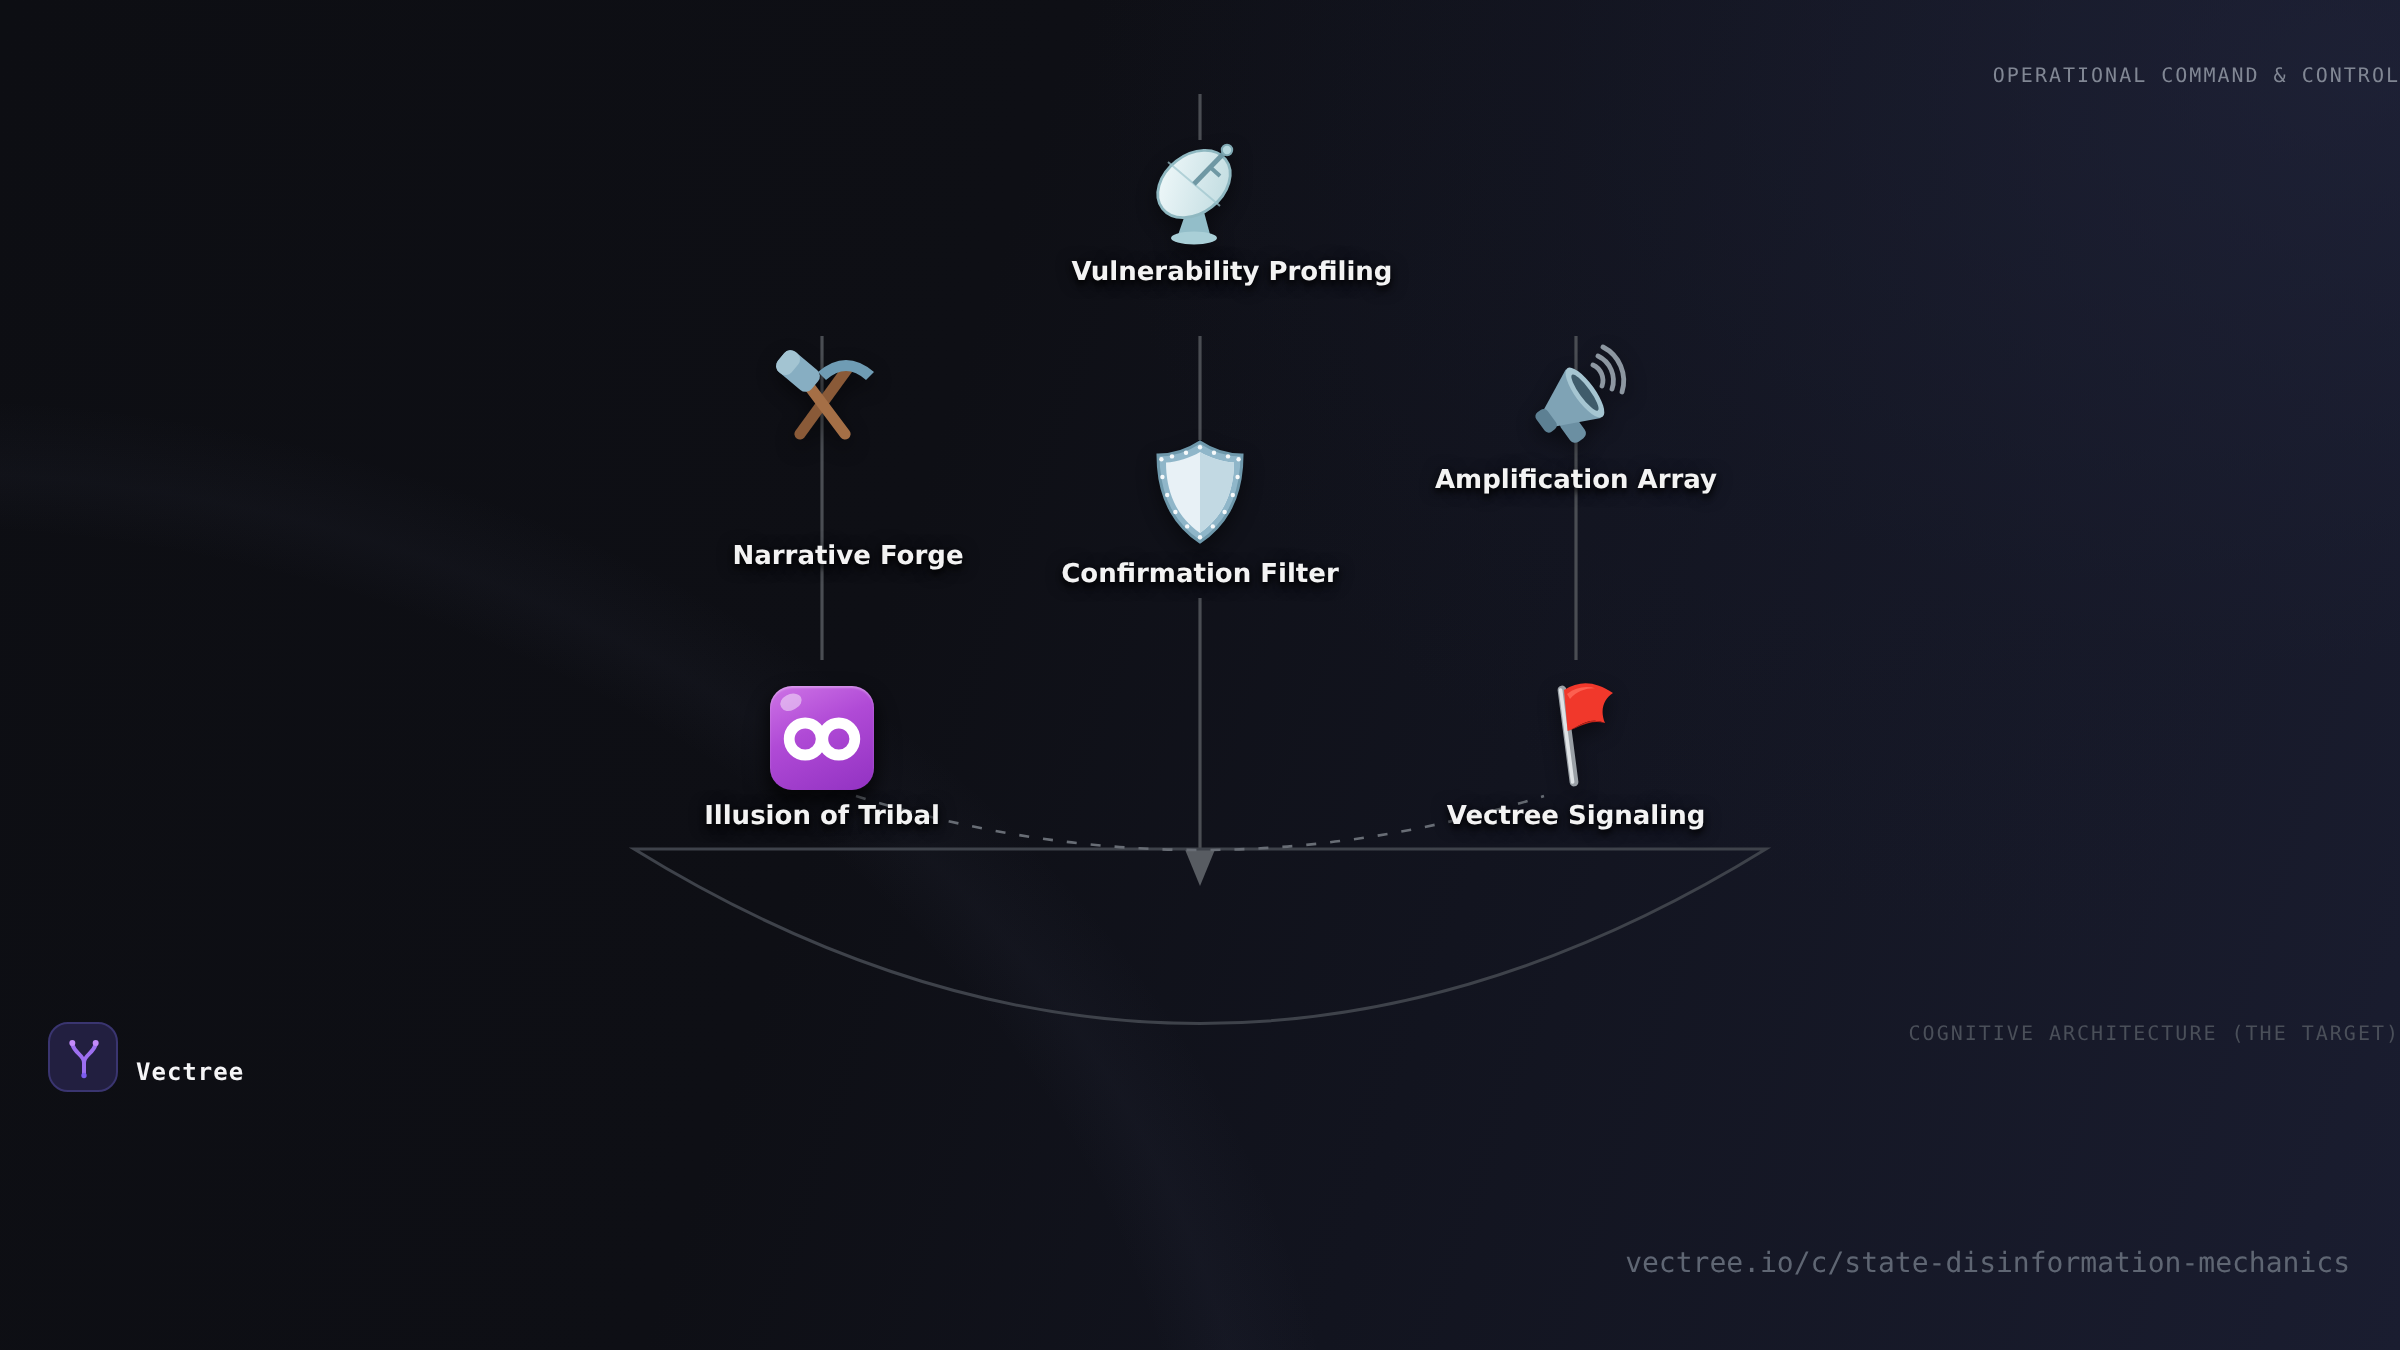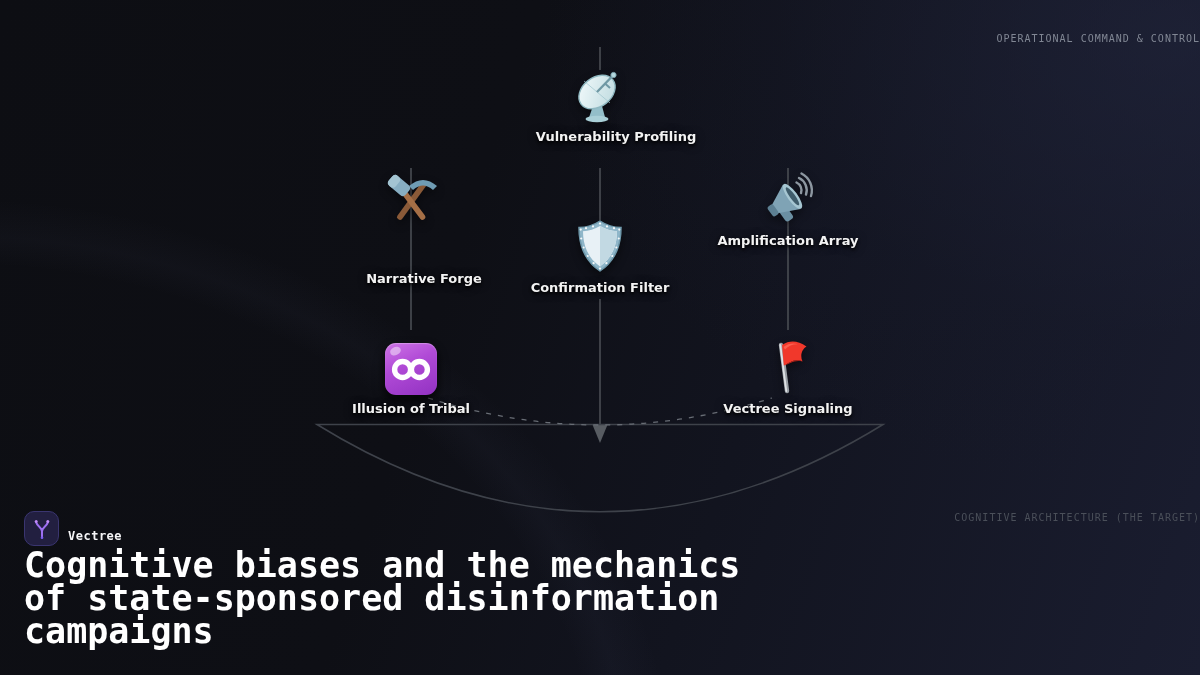--- a/index.html
+++ b/index.html
@@ -201,15 +201,15 @@
 
   <div class="logo-box">
     <svg width="30" height="30" viewBox="0 0 36 36">
       <path d="M18 28 L18 21 M18 21 C18 16 13 16 11 10 M18 21 C18 16 23 16 25 10" stroke="#9d6ff0" stroke-width="2.4" fill="none" stroke-linecap="round"></path>
       <circle cx="11" cy="9" r="1.8" fill="#c48bfa"></circle>
       <circle cx="25" cy="9" r="1.8" fill="#c48bfa"></circle>
       <circle cx="18" cy="28.5" r="1.6" fill="#7c5cf0"></circle>
     </svg>
   </div>
   <div class="brand">Vectree</div>
-  <h1 class="title">Cognitive biases and the mechanics of state-sponsored disinformation campaigns</h1>
+  <div class="url">vectree.io/c/state-disinformation-mechanics</div>
 
 </div>
 
 </body></html>

